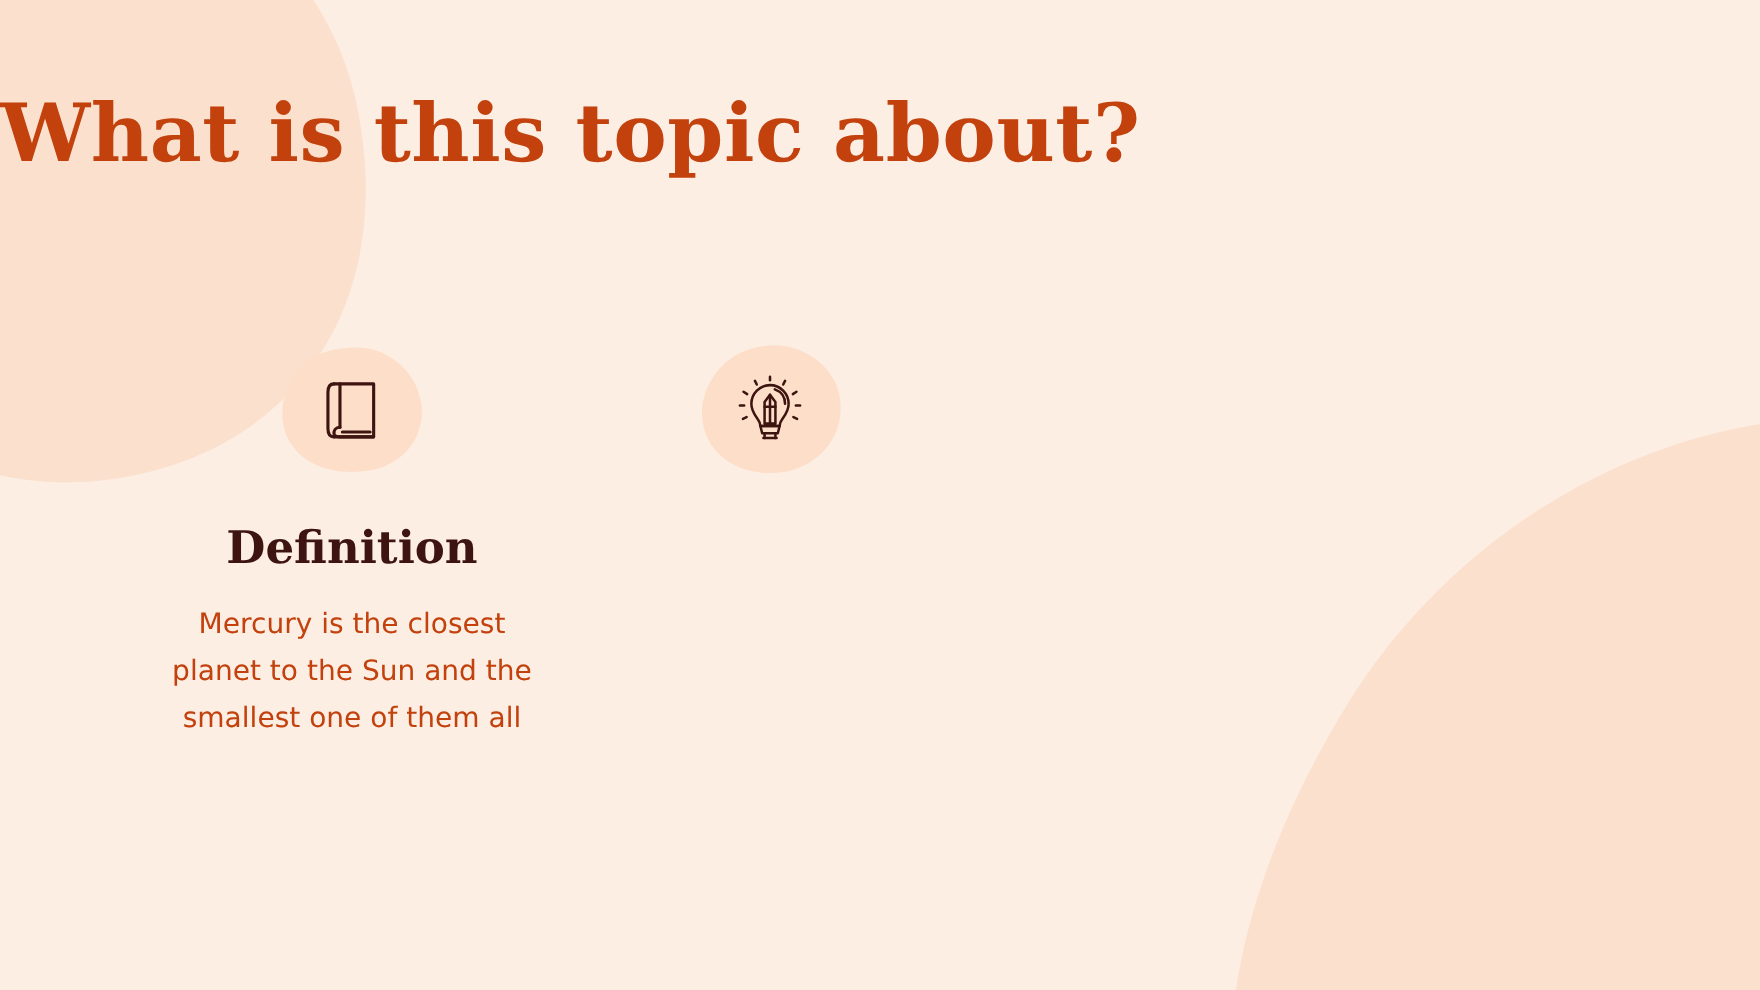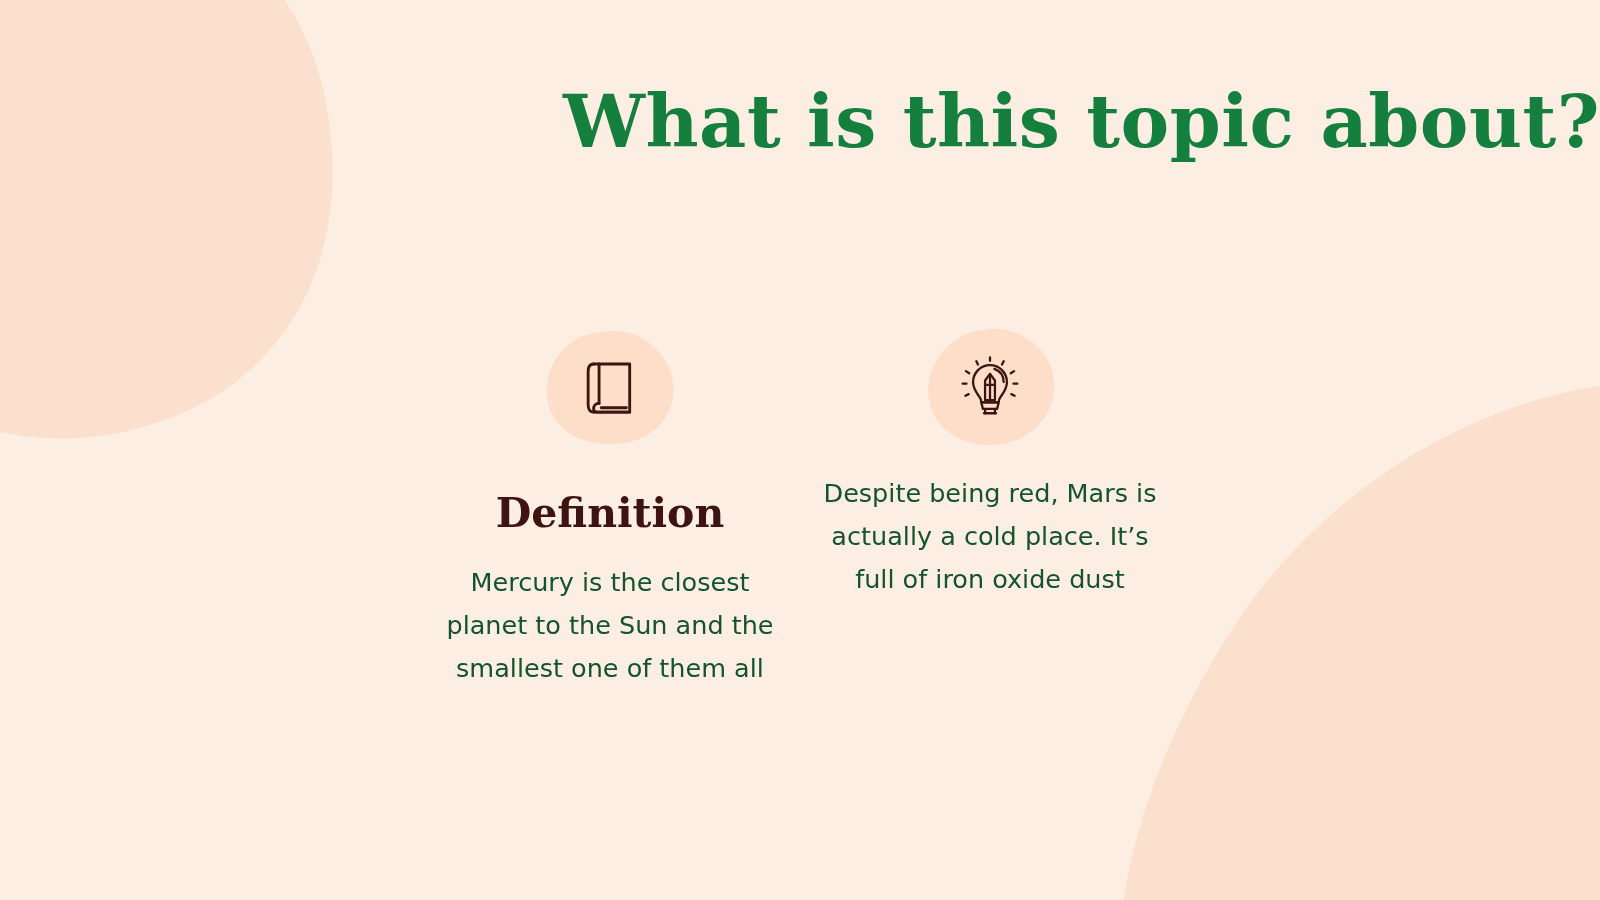--- a/index.html
+++ b/index.html
@@ -32,37 +32,37 @@
     height: 900px;
     pointer-events: none;
   }
 
   
   .title {
     position: absolute;
     left: 0;
     top: 78px;
     width: 1600px;
-    text-align: right;
+    text-align: left;
     font-family: "DejaVu Serif", serif;
     font-weight: 700;
     font-size: 73px;
     letter-spacing: 0.5px;
-    color: #15803d;
+    color: #c2410c;
     white-space: nowrap;
   }
 
   
   .columns {
     position: absolute;
     left: 130px;
-    top: 328px;
+    top: 313px;
     width: 1340px;
     display: flex;
-    justify-content: center;
+    justify-content: flex-start;
     align-items: flex-start;
   }
 
   .column {
     width: 380px;
     display: flex;
     flex-direction: column;
     align-items: center;
   }
 
@@ -100,21 +100,21 @@
     text-align: center;
     white-space: nowrap;
   }
 
   .col-body {
     margin-top: 26px;
     font-family: "DejaVu Sans", sans-serif;
     font-weight: 400;
     font-size: 25.5px;
     line-height: 1.68;
-    color: #14532d;
+    color: #c2410c;
     text-align: center;
     max-width: 340px;
   }
 </style>
 </head>
 <body>
 
 <div id="slide">
 
   <svg class="bg-layer" viewBox="0 0 1600 900" xmlns="http://www.w3.org/2000/svg">
@@ -199,17 +199,16 @@
           <path d="M 19.5 8.5 L 21 11.5"></path>
           <path d="M 44.5 8.5 L 43 11.5"></path>
           <path d="M 10 17.5 L 13 19.5"></path>
           <path d="M 54 17.5 L 51 19.5"></path>
           <path d="M 7 29 L 10.5 29"></path>
           <path d="M 57 29 L 53.5 29"></path>
           <path d="M 9.5 40 L 12.5 38.5"></path>
           <path d="M 54.5 40 L 51.5 38.5"></path>
         </svg>
       </div>
-      <div class="col-body">Despite being red, Mars is actually a cold place. It’s full of iron oxide dust</div>
     </div>
 
   </div>
 </div>
 
 </body></html>

